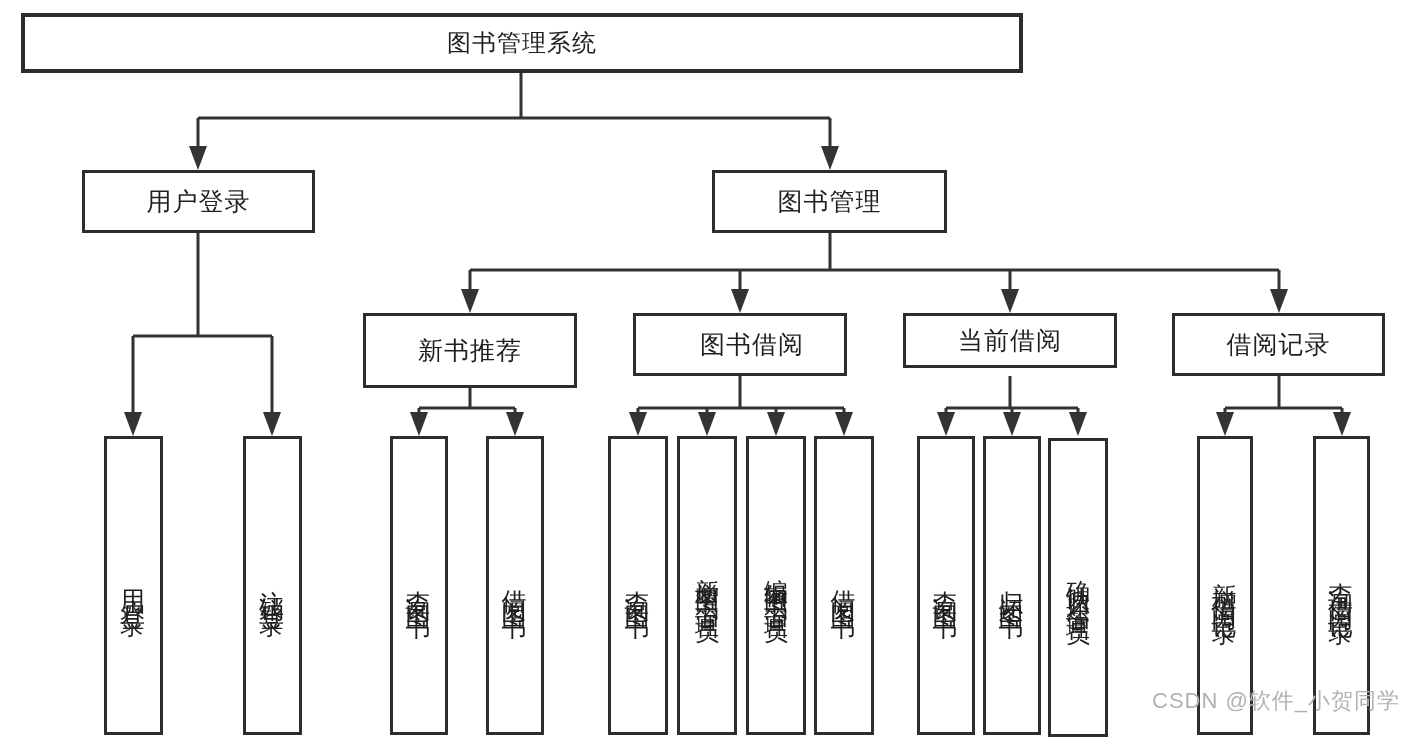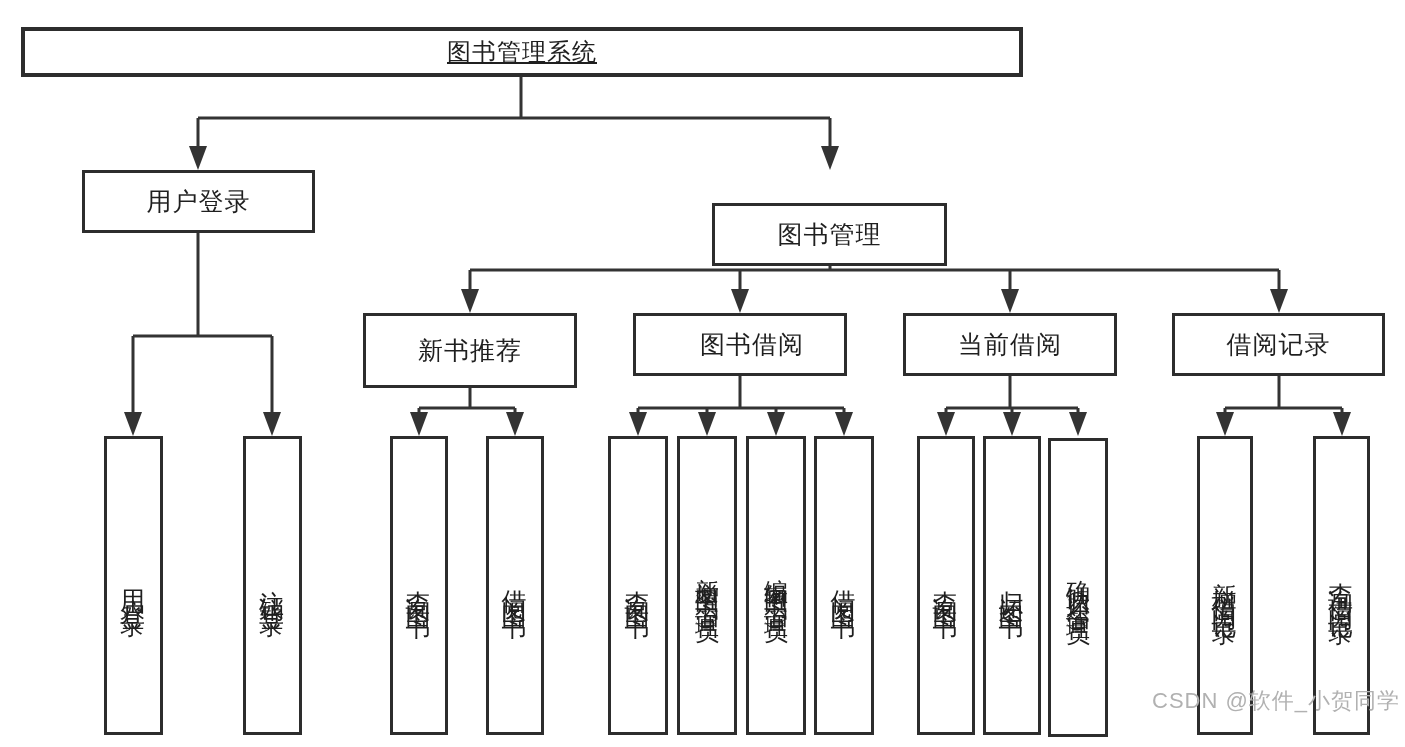--- a/index.html
+++ b/index.html
@@ -73,28 +73,28 @@
       <polygon points="767,412 785,412 776,436"></polygon>
       <polygon points="835,412 853,412 844,436"></polygon>
       <polygon points="937,412 955,412 946,436"></polygon>
       <polygon points="1003,412 1021,412 1012,436"></polygon>
       <polygon points="1069,412 1087,412 1078,436"></polygon>
       <polygon points="1216,412 1234,412 1225,436"></polygon>
       <polygon points="1333,412 1351,412 1342,436"></polygon>
     </g>
   </svg>
 
-  <div class="box root" style="left:21px;top:27px;width:1002px;height:50px;text-decoration:underline;">图书管理系统</div>
+  <div class="box root" style="left:21px;top:13px;width:1002px;height:60px;">图书管理系统</div>
 
   <div class="box" style="left:82px;top:170px;width:233px;height:63px;">用户登录</div>
-  <div class="box" style="left:712px;top:170px;width:235px;height:63px;margin-top:33px;">图书管理</div>
+  <div class="box" style="left:712px;top:170px;width:235px;height:63px;">图书管理</div>
 
   <div class="box" style="left:363px;top:313px;width:214px;height:75px;">新书推荐</div>
   <div class="box" style="left:633px;top:313px;width:214px;height:63px;padding-left:24px;">图书借阅</div>
-  <div class="box" style="left:903px;top:313px;width:214px;height:63px;">当前借阅</div>
+  <div class="box" style="left:903px;top:313px;width:214px;height:55px;">当前借阅</div>
   <div class="box" style="left:1172px;top:313px;width:213px;height:63px;">借阅记录</div>
 
   <div class="leaf" style="left:104px;top:436px;width:59px;height:299px;">
     <span class="vtext">用户登录</span>
   </div>
   <div class="leaf" style="left:243px;top:436px;width:59px;height:299px;">
     <span class="vtext">注销登录</span>
   </div>
 
   <div class="leaf" style="left:390px;top:436px;width:58px;height:299px;">

